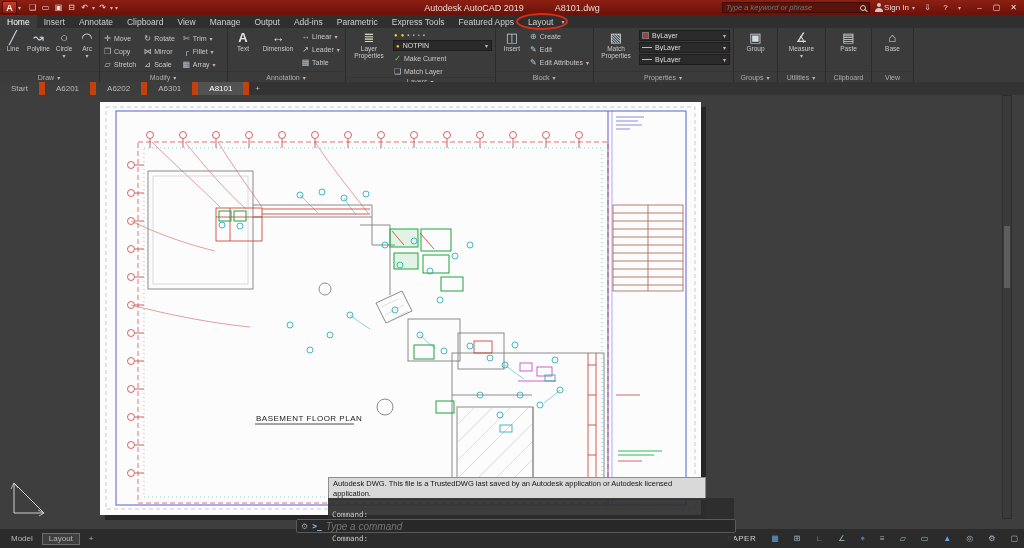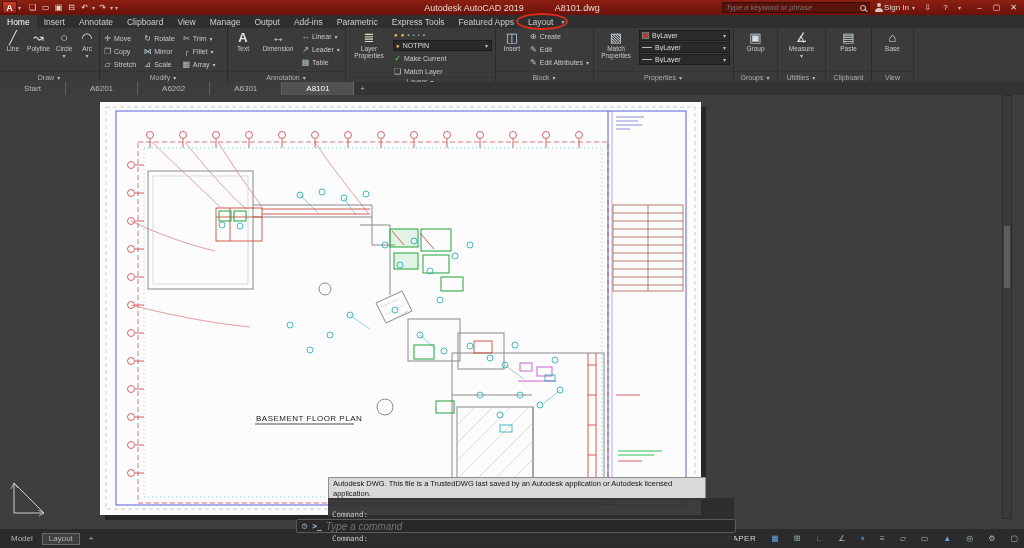--- a/index.html
+++ b/index.html
@@ -52,21 +52,21 @@
   .combo .cv{flex:1;overflow:hidden}
   .bulb{color:#e8c832;font-size:6px}
   .swatch{width:7px;height:7px;background:#b23b2e;border:1px solid #777;flex:0 0 auto}
   .lineswatch{width:10px;height:1px;background:#bbb;flex:0 0 auto}
   .minibar{display:flex;gap:3px;align-items:center;height:9px;font-size:6px;padding-left:1px}
   .mb1,.mb2{color:#e8c832}.mb3{color:#cfcfcf}.mb4{color:#8ab4d8}.mb5{color:#d08a8a}.mb6{color:#bdbdbd}
   .check{color:#6fcf6f}
 
   
   .doctabs{position:absolute;top:82px;left:0;right:0;height:13px;background:#333;display:flex;font-size:8px}
-  .dtab{height:13px;display:flex;align-items:center;padding:0 24px;background:#3d3d3d;border-right:1px solid #c2410c;color:#b9b9b9}
+  .dtab{height:13px;display:flex;align-items:center;padding:0 11px;background:#3d3d3d;border-right:6px solid #c2410c;color:#b9b9b9}
   .dtab.active{background:#525252;color:#fff}
   .dplus{width:16px;display:flex;align-items:center;justify-content:center;color:#b9b9b9}
 
   
   .canvas{position:absolute;top:95px;left:0;right:0;height:440px;background:#3e3e3e}
   .canvas svg{position:absolute;left:0;top:0}
   svg text{font-family:"Liberation Sans",sans-serif}
 
   .tooltip{position:absolute;left:328px;top:382px;width:378px;background:#d9d9d9;color:#131313;
     font-size:7.5px;line-height:9.5px;padding:1px 4px;border:1px solid #8e8e8e;z-index:5}

